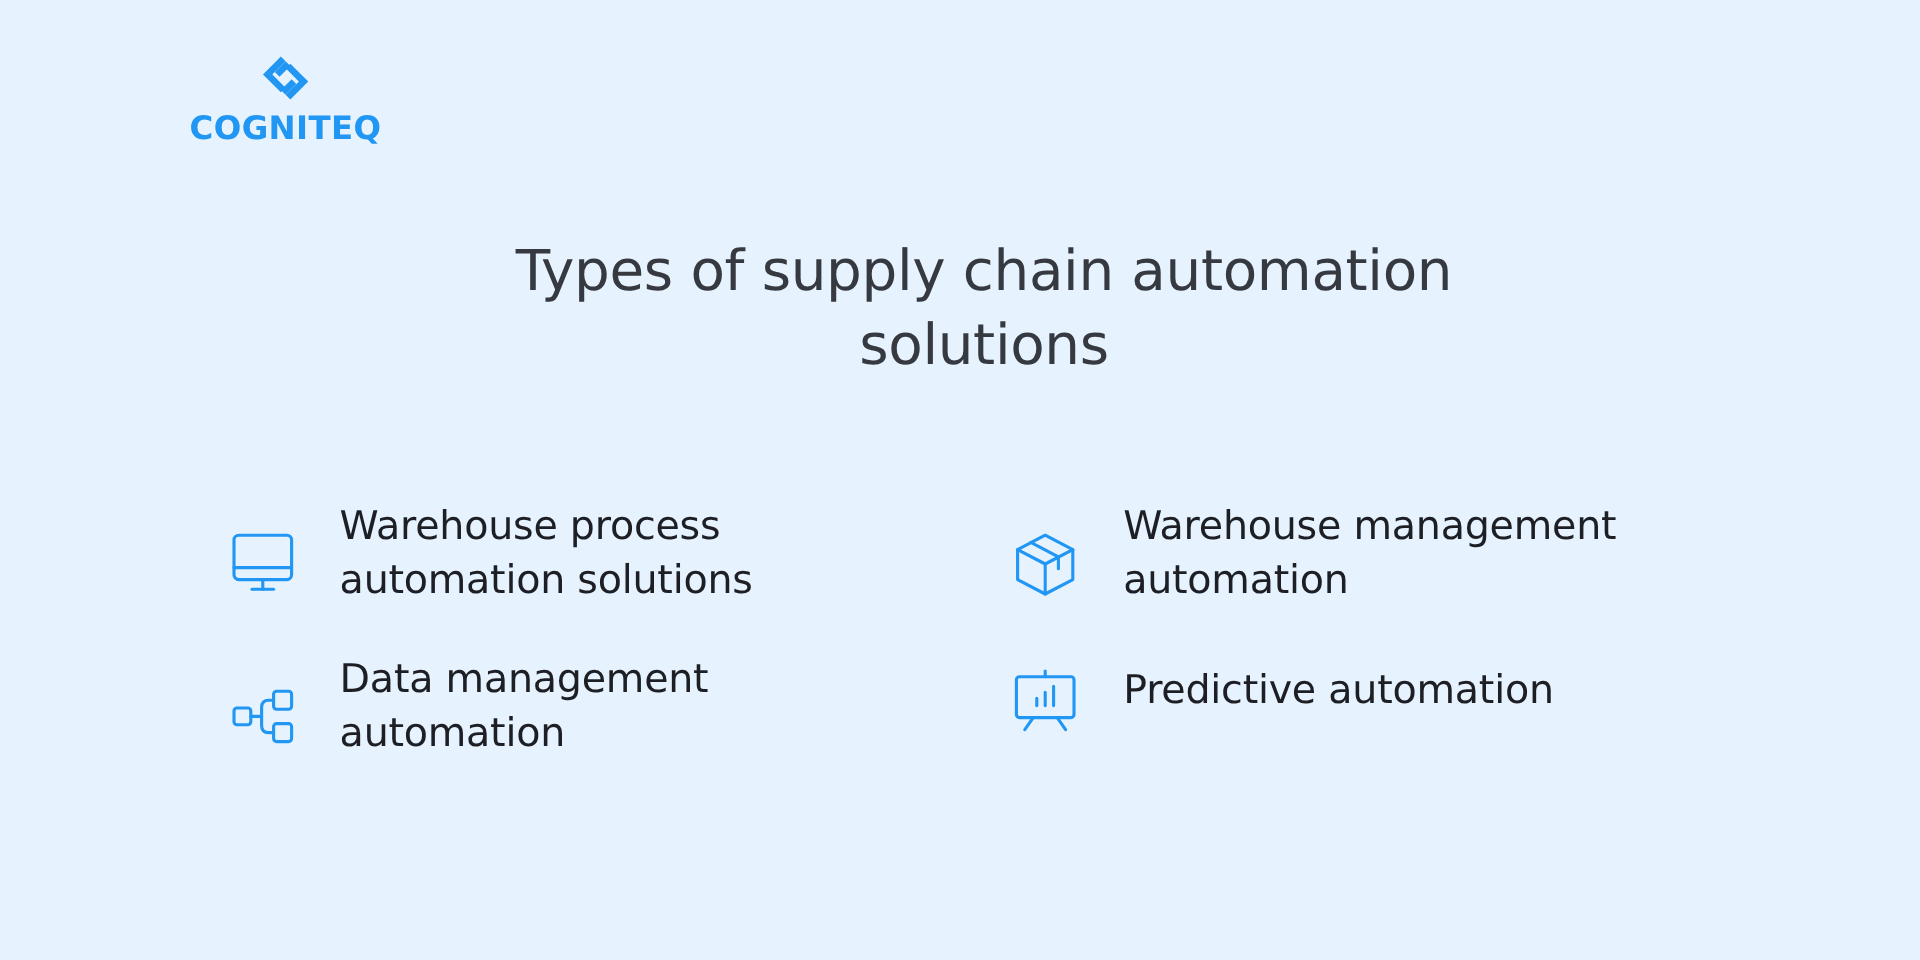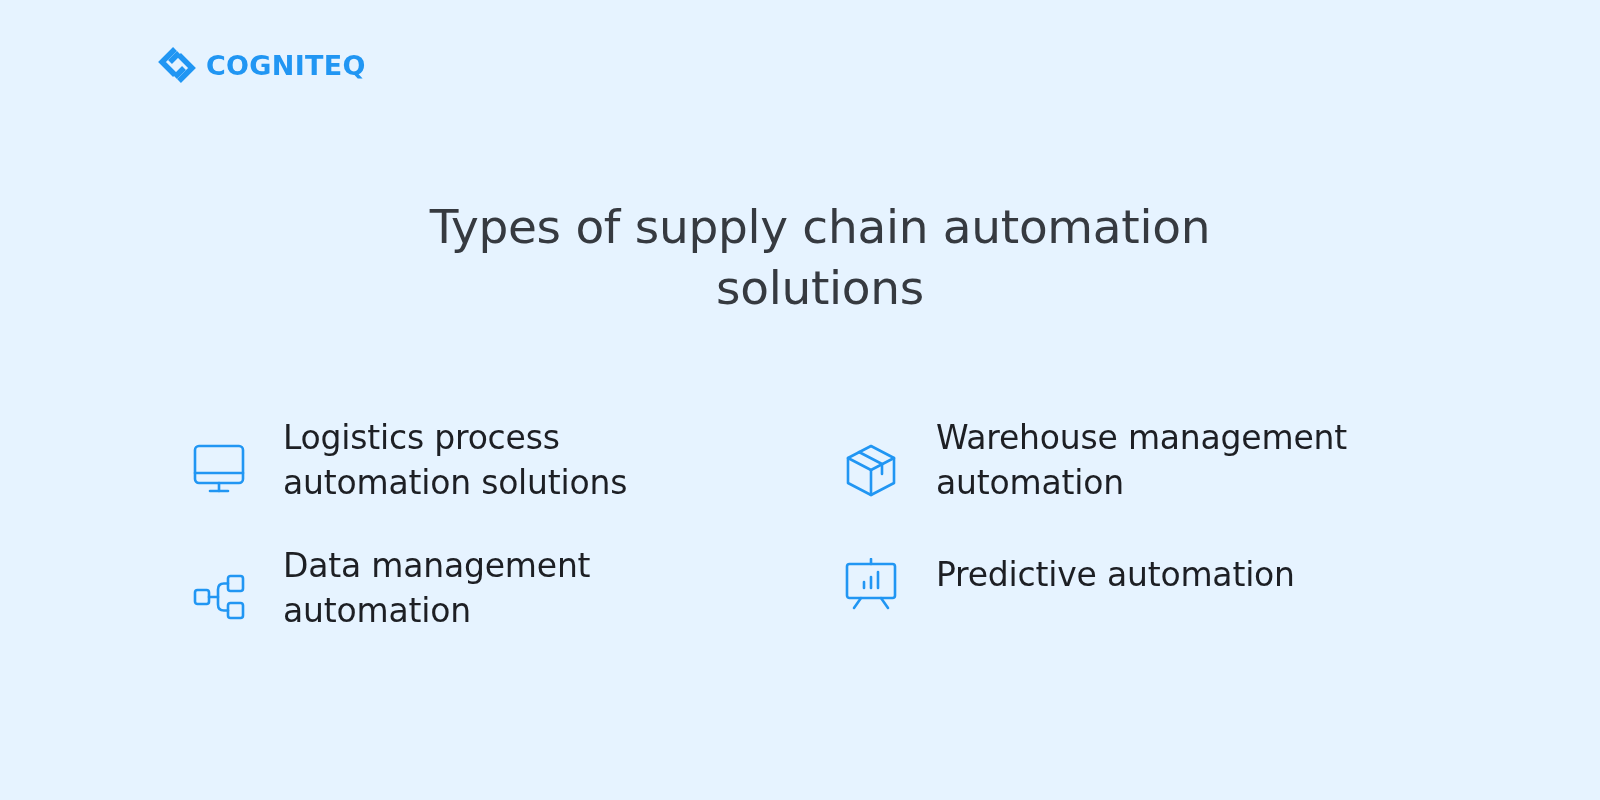--- a/index.html
+++ b/index.html
@@ -14,20 +14,21 @@
       overflow: hidden;
       font-family: "DejaVu Sans", "Liberation Sans", sans-serif;
     }
     .logo {
       position: absolute;
       left: 158px;
       top: 46px;
       display: flex;
       align-items: center;
       gap: 10px;
+      flex-direction: column;
     }
     .logo-mark {
       width: 38px;
       height: 38px;
       display: block;
     }
     .logo-text {
       color: #2196f3;
       font-weight: bold;
       font-size: 27px;
@@ -98,21 +99,21 @@
 </h1>
 
 <div class="item" id="item-0">
   <svg class="icon" viewBox="0 0 54 54" fill="none" stroke="#2196f3" stroke-width="2.6" stroke-linecap="round" stroke-linejoin="round">
     <rect x="2" y="3" width="48" height="37" rx="4"></rect>
     <line x1="2" y1="30" x2="50" y2="30"></line>
     <line x1="26" y1="40" x2="26" y2="48"></line>
     <line x1="17" y1="48" x2="35" y2="48"></line>
   </svg>
   <div class="label">
-    <span>Logistics process</span><br>
+    <span>Warehouse process</span><br>
     <span>automation solutions</span>
   </div>
 </div>
 
 <div class="item" id="item-1">
   <svg class="icon" viewBox="0 0 54 54" fill="none" stroke="#2196f3" stroke-width="2.6" stroke-linecap="round" stroke-linejoin="round">
     <rect x="2" y="19" width="14" height="14" rx="2.5"></rect>
     <rect x="35" y="5" width="15" height="15" rx="2.5"></rect>
     <rect x="35" y="32" width="15" height="15" rx="2.5"></rect>
     <line x1="16" y1="26" x2="25" y2="26"></line>

